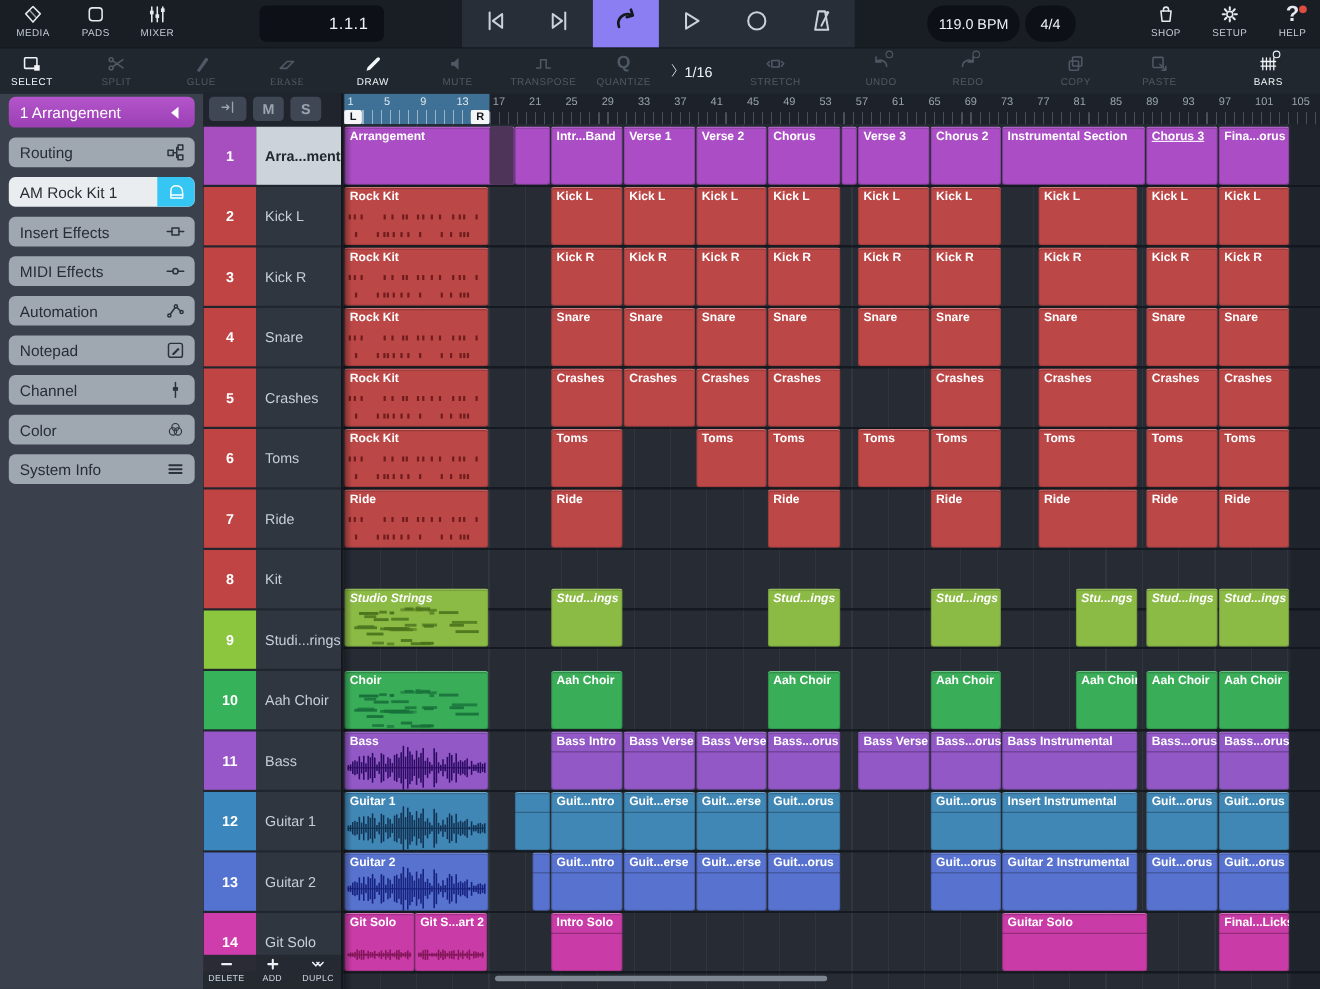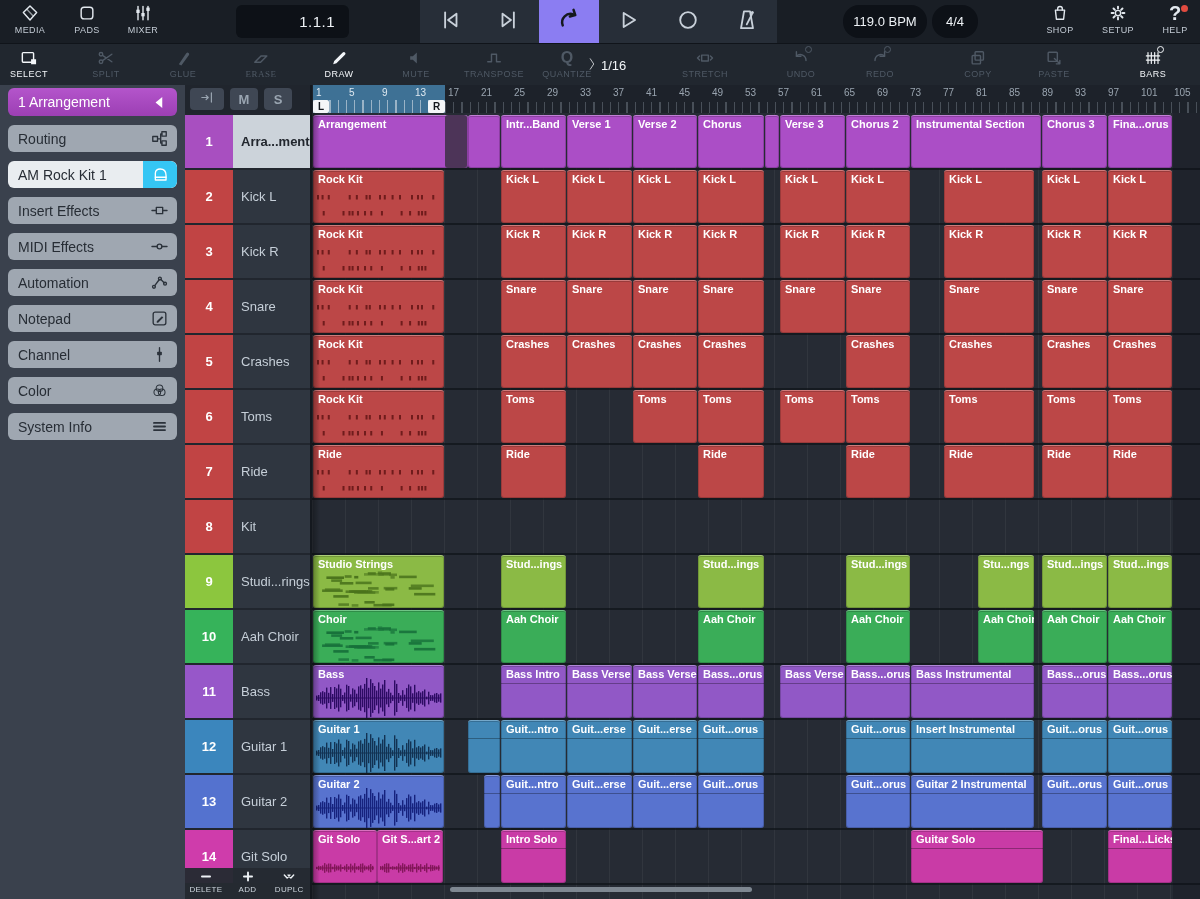--- a/index.html
+++ b/index.html
@@ -28,21 +28,21 @@
   
   #toolbar{position:absolute;left:0;top:43px;width:1200px;height:42px;background:#21272f;
       border-top:1px solid #10141a;box-sizing:border-box;z-index:4}
   .tl-item{position:absolute;top:3px;width:84px;margin-left:-42px;text-align:center;cursor:pointer}
   .tl-item .ic{height:21px;display:flex;align-items:center;justify-content:center;position:relative}
   .tl-item .ic svg{width:20px;height:20px}
   .tl-item .lb{font-size:9px;letter-spacing:.5px;margin-top:1px}
   .tl-item.dis{color:#4f5965}
   .tl-item.en{color:#f3f6f9}
   .tl-badge{position:absolute;top:-1px;margin-left:14px;width:5px;height:5px;border:1px solid currentColor;border-radius:50%}
-  .tl-value{display:flex;align-items:center;height:36px;font-size:13px;color:#f3f6f9}
+  .tl-value{display:flex;align-items:center;justify-content:center;height:36px;font-size:13px;color:#f3f6f9}
   .tl-value svg{width:14px;height:22px;margin-right:2px}
   
   #sidebar{position:absolute;left:0;top:85px;width:185px;height:814px;background:#3a414d;
       box-sizing:border-box;padding:3px 8px;z-index:3}
   .sb-btn{position:relative;height:27px;border-radius:6px;background:#9fa7b1;color:#272d35;
       font-size:14px;margin-bottom:9px;display:flex;align-items:center;padding:0 8px 0 10px;cursor:pointer;overflow:hidden}
   .sb-btn .txt{flex:1;white-space:nowrap}
   .sb-btn .ric{width:26px;display:flex;justify-content:flex-end;color:#2b323b}
   .sb-btn .ric svg{width:19px;height:19px}
   .sb-btn.header{background:linear-gradient(#b455cb,#9c3fb4);color:#fff;height:28px}
@@ -572,21 +572,21 @@
           </div>
           <div class="clip" style="left: 468px; width: 65px; background: rgb(171, 78, 198);">
             <div class="cl">Verse 3</div>
           </div>
           <div class="clip" style="left: 534px; width: 64px; background: rgb(171, 78, 198);">
             <div class="cl">Chorus 2</div>
           </div>
           <div class="clip" style="left: 599px; width: 130px; background: rgb(171, 78, 198);">
             <div class="cl">Instrumental Section</div>
           </div>
-          <div class="clip" style="left: 730px; width: 65px; background: rgb(171, 78, 198);">
+          <div class="clip" style="left: 730px; width: 65px; background: rgb(171, 78, 198); text-decoration: underline;">
             <div class="cl">Chorus 3</div>
           </div>
           <div class="clip" style="left: 796px; width: 64px; background: rgb(171, 78, 198);">
             <div class="cl">Fina...orus</div>
           </div>
         </div>
         <div class="row" style="top: 57px;">
           <div class="clip" style="left: 1px; width: 131px; background: rgb(188, 71, 71);">
             <svg class="deco" width="131" height="53">
               <rect x="4" y="24" width="2" height="4.5" fill="#6f1c1c"></rect>
@@ -937,21 +937,21 @@
             <div class="cl">Ride</div>
           </div>
           <div class="clip" style="left: 730px; width: 65px; background: rgb(188, 71, 71);">
             <div class="cl">Ride</div>
           </div>
           <div class="clip" style="left: 796px; width: 64px; background: rgb(188, 71, 71);">
             <div class="cl">Ride</div>
           </div>
         </div>
         <div class="row" style="top: 387px;"></div>
-        <div class="row" style="top: 442px;">
+        <div class="row" style="top: 422px; font-style: italic;">
           <div class="clip" style="left: 1px; width: 131px; background: rgb(139, 186, 69);">
             <svg class="deco" width="131" height="53">
               <rect x="42.6" y="25.6" width="16.0" height="2.6" fill="#4a731c" opacity="0.84"></rect>
               <rect x="51.4" y="45.0" width="10.3" height="2.6" fill="#4a731c" opacity="0.91"></rect>
               <rect x="20.3" y="39.1" width="15.3" height="2.6" fill="#4a731c" opacity="0.92"></rect>
               <rect x="54.8" y="16.2" width="8.0" height="2.6" fill="#4a731c" opacity="0.86"></rect>
               <rect x="65.3" y="17.1" width="12.3" height="2.6" fill="#4a731c" opacity="0.70"></rect>
               <rect x="11.9" y="32.3" width="15.3" height="2.6" fill="#4a731c" opacity="0.71"></rect>
               <rect x="69.3" y="47.5" width="12.0" height="2.6" fill="#4a731c" opacity="0.95"></rect>
               <rect x="72.3" y="32.0" width="9.0" height="2.6" fill="#4a731c" opacity="0.87"></rect>

